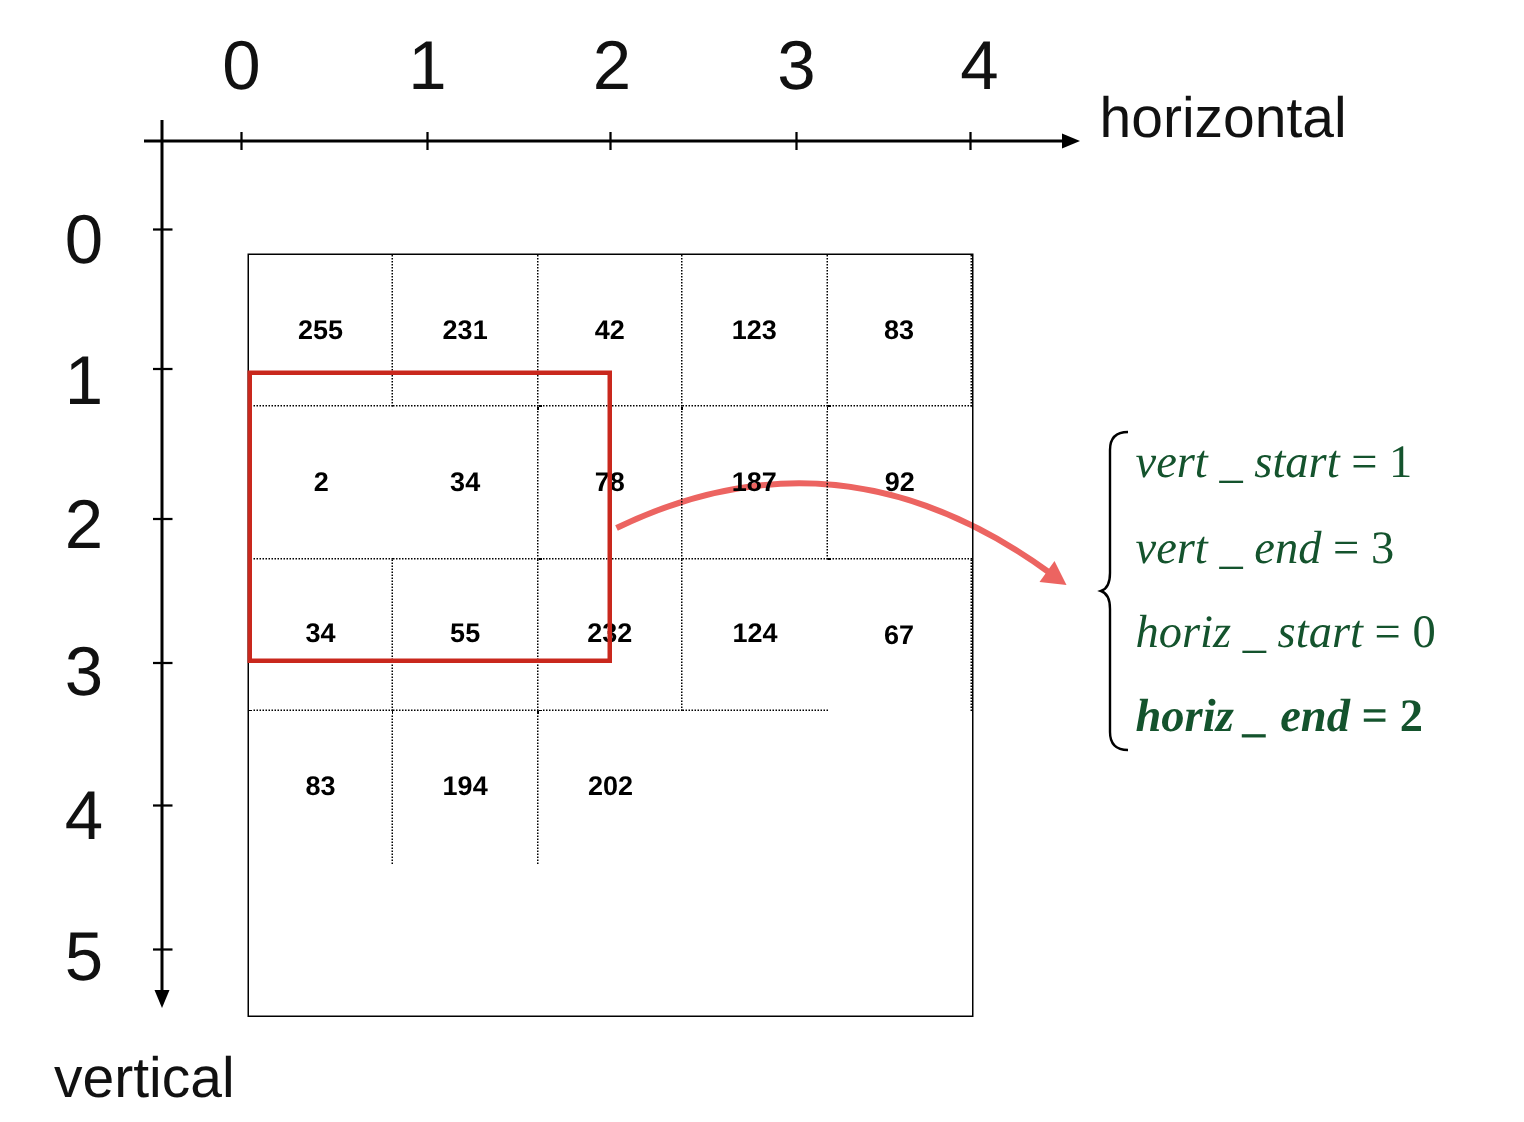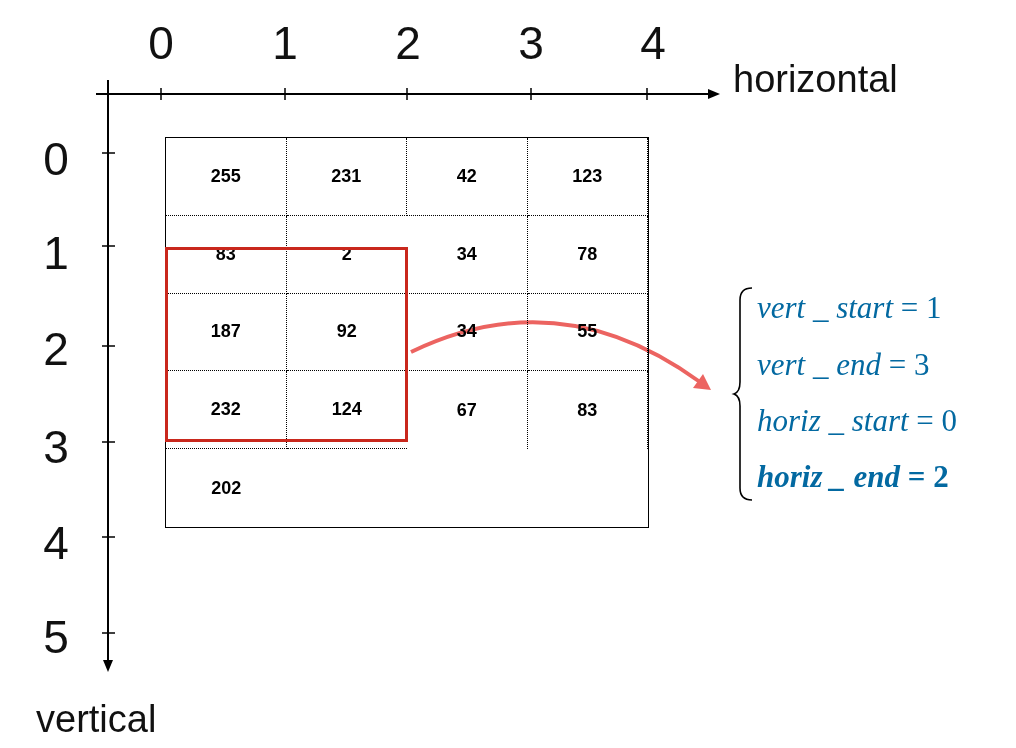--- a/index.html
+++ b/index.html
@@ -1,26 +1,26 @@
 <!DOCTYPE html>
 <html><head>
 <meta charset="utf-8">
 <style>
   html,body{margin:0;padding:0;background:#fff;}
   body{width:1016px;height:748px;position:relative;overflow:hidden;font-family:"Liberation Sans",sans-serif;}
   .abs{position:absolute;}
   .axis-num{position:absolute;font-size:46px;color:#111;font-family:"Liberation Sans",sans-serif;font-weight:300;line-height:1;transform:translateX(-50%);}
   .vaxis-num{position:absolute;font-size:46px;color:#111;line-height:1;width:60px;text-align:center;}
   .axis-label{position:absolute;font-size:38px;color:#111;line-height:1;}
-  .grid{position:absolute;left:165px;top:137px;width:484px;height:391px;border:1.5px solid #000;box-sizing:border-box;display:grid;grid-template-columns:repeat(4,1fr);grid-template-rows:repeat(5,1fr);}
+  .grid{position:absolute;left:165px;top:169px;width:484px;height:509px;border:1.5px solid #000;box-sizing:border-box;display:grid;grid-template-columns:repeat(5,1fr);grid-template-rows:repeat(5,1fr);}
   .cell{display:flex;align-items:center;justify-content:center;font-weight:bold;font-size:18px;color:#000;border-right:1px dotted #000;border-bottom:1px dotted #000;box-sizing:border-box;}
   .cell.lastcol{border-right:none;}
   .cell.lastrow{border-bottom:none;}
   .sel{position:absolute;left:165px;top:247px;width:243px;height:195px;border:3.5px solid #c9281d;box-sizing:border-box;}
-  .eq{position:absolute;left:757px;font-family:"Liberation Serif",serif;font-size:31px;color:#0369a1;line-height:1;white-space:nowrap;}
+  .eq{position:absolute;left:757px;font-family:"Liberation Serif",serif;font-size:31px;color:#14532d;line-height:1;white-space:nowrap;}
   .eq i{font-style:italic;}
 </style>
 </head>
 <body>
 
 <svg class="abs" style="left:0;top:0;" width="1016" height="748">
 
   <line x1="96" y1="94" x2="712" y2="94" stroke="#000" stroke-width="2"></line>
   <polygon points="720,94 708,89 708,99" fill="#000"></polygon>
 
@@ -78,20 +78,21 @@
   <div class="cell">187</div>
   <div class="cell lastcol">92</div>
 
   <div class="cell">34</div>
   <div class="cell">55</div>
   <div class="cell">232</div>
   <div class="cell lastcol">124</div>
 
   <div class="cell lastrow">67</div>
   <div class="cell lastrow">83</div>
+  <div class="cell lastrow">194</div>
   <div class="cell lastrow lastcol">202</div>
 </div>
 
 <div class="sel"></div>
 
 <div class="eq" style="top:292px;"><i>vert _ start</i> <span>=</span> <span>1</span></div>
 <div class="eq" style="top:349px;"><i>vert _ end</i> <span>=</span> <span>3</span></div>
 <div class="eq" style="top:405px;"><i>horiz _ start</i> <span>=</span> <span>0</span></div>
 <div class="eq" style="top:461px;font-weight:bold;"><i>horiz _ end</i> <span>=</span> <span>2</span></div>
 

